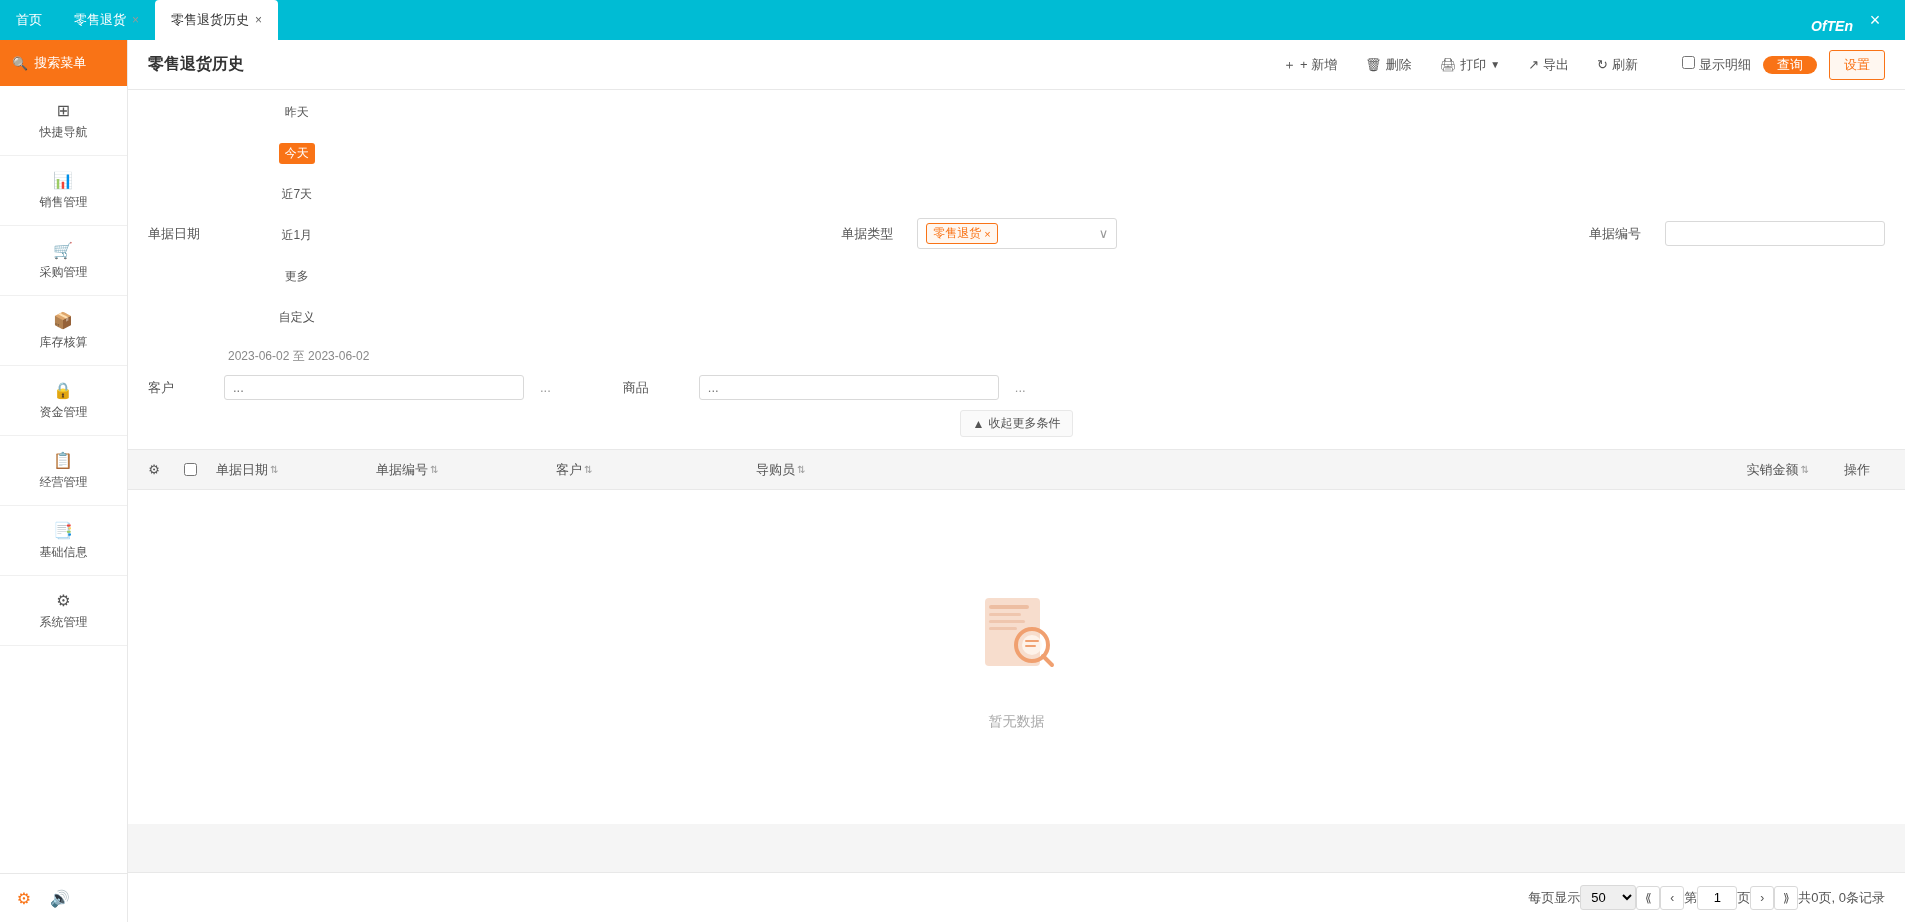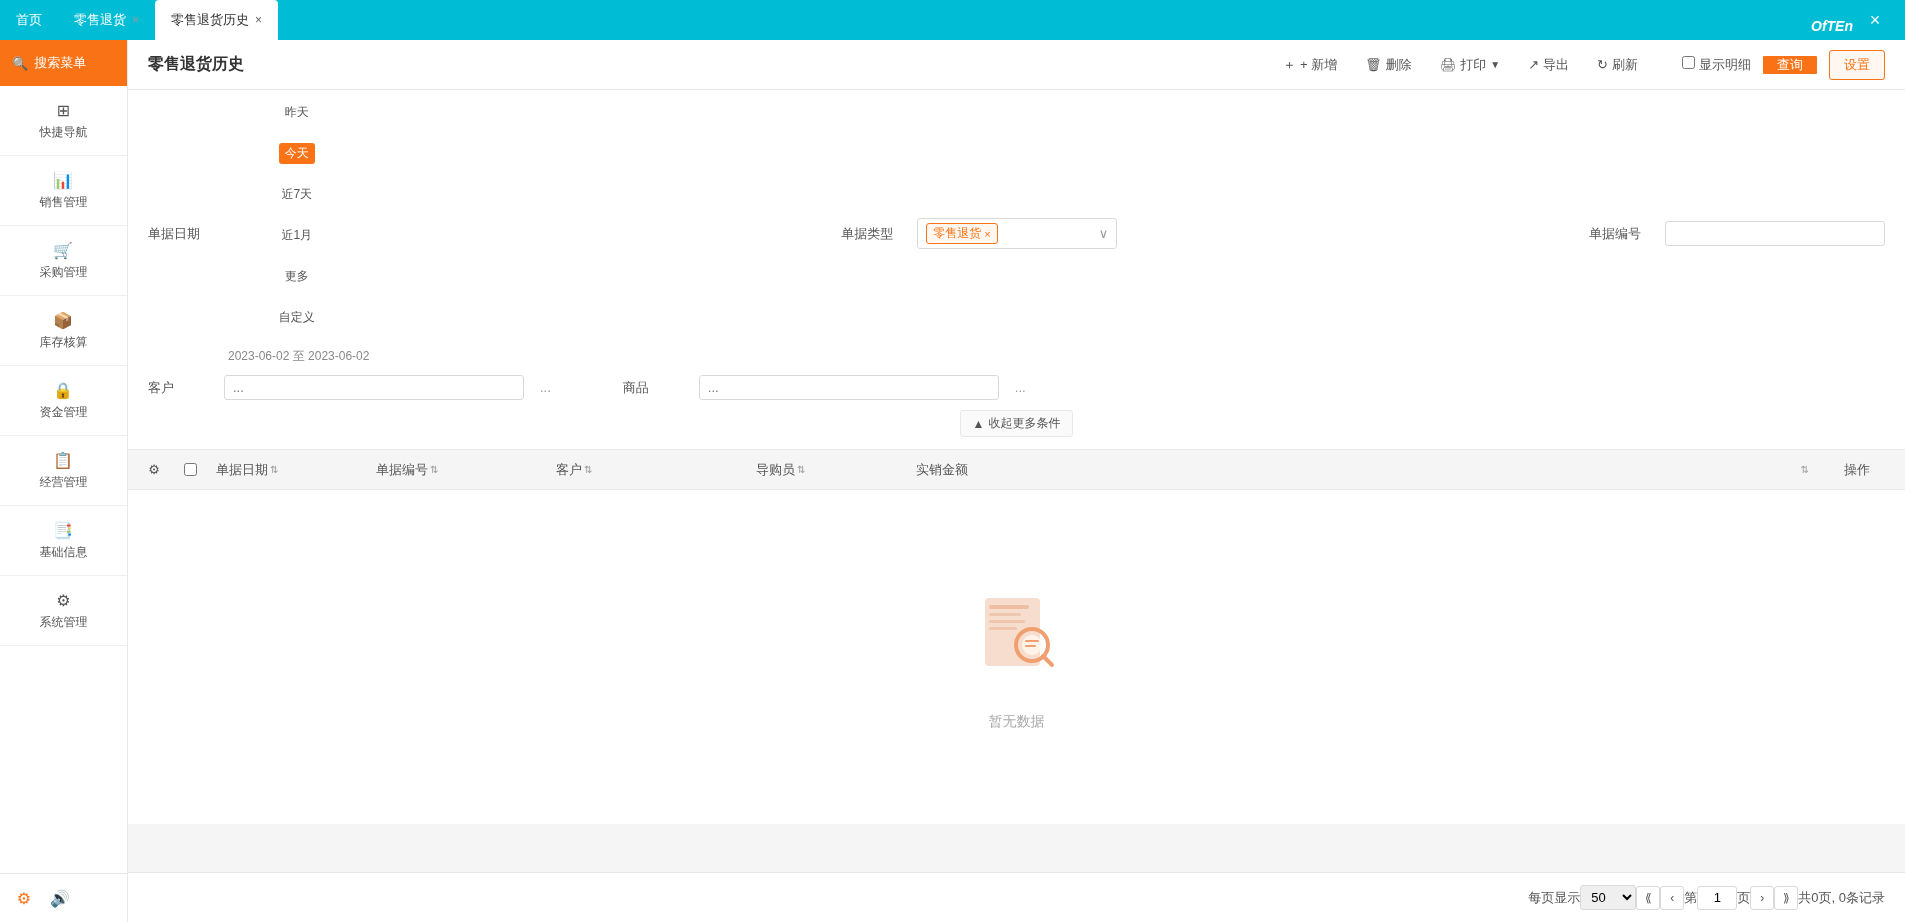--- a/index.html
+++ b/index.html
@@ -163,21 +163,21 @@
       color: #555;
       cursor: pointer;
       padding: 4px 8px;
       border-radius: 3px;
     }
     .btn-primary {
       background: #f97316;
       color: #fff;
       border: none;
       padding: 0 14px;
-      border-radius: 1px;
+      border-radius: 11px;
       font-size: 13px;
       cursor: pointer;
     }
     .btn-secondary {
       background: #fff;
       color: #555;
       border: 1px solid #d9d9d9;
       padding: 5px 14px;
       border-radius: 3px;
       font-size: 13px;
@@ -322,21 +322,21 @@
       cursor: pointer;
       white-space: nowrap;
     }
     .th .sort-icon { font-size: 10px; color: #999; }
     .th-settings { width: 36px; display: flex; align-items: center; justify-content: center; }
     .th-checkbox { width: 36px; display: flex; align-items: center; justify-content: center; }
     .th-date { width: 160px; }
     .th-number { width: 180px; }
     .th-customer { width: 200px; }
     .th-guide { width: 160px; }
-    .th-amount { flex: 1; display: flex; justify-content: space-between; }
+    .th-amount { flex: 1; display: flex; justify-content: flex-end; }
     .th-action { width: 80px; text-align: center; display: flex; justify-content: center; }
 
     
     .empty-state {
       flex: 1;
       display: flex;
       flex-direction: column;
       align-items: center;
       justify-content: center;
       gap: 30px;

